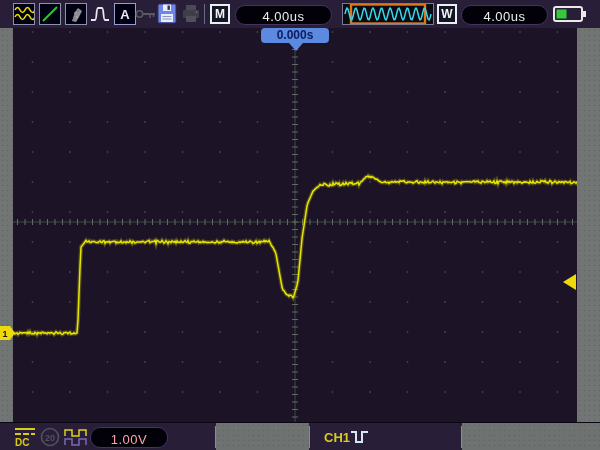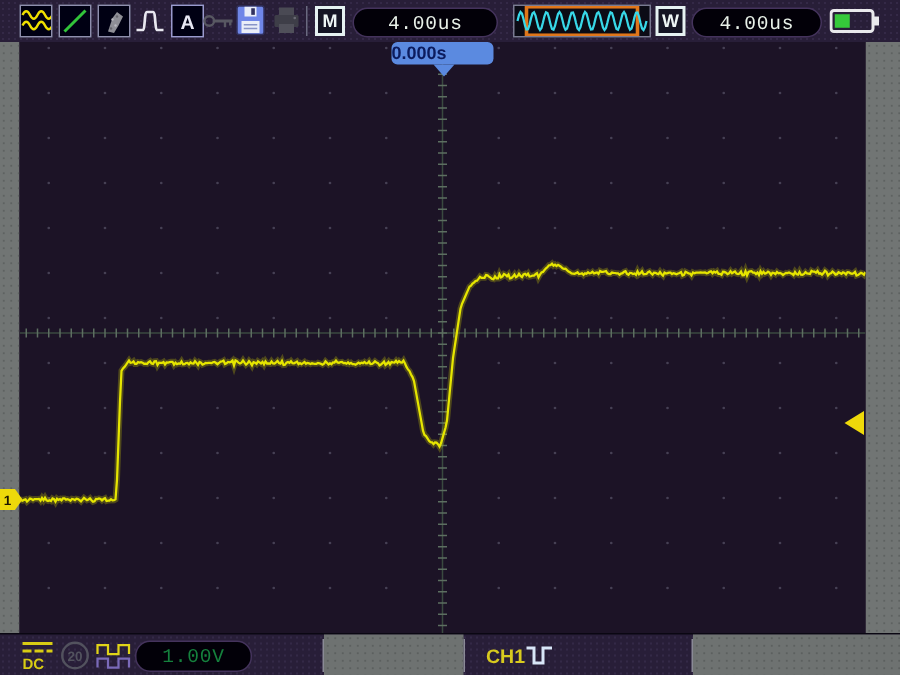--- a/index.html
+++ b/index.html
@@ -24,31 +24,31 @@
   
   #plot{position:absolute;left:13px;top:28px;width:564px;height:394px;background:#1c1326;}
   
   .tile{position:absolute;top:3px;width:22px;height:22px;background:#000013;
         border:1px solid #8f8fae;box-sizing:border-box;}
   .sep{position:absolute;width:1px;background:#6a6a80;}
   .letterbox{position:absolute;top:4px;width:20px;height:20px;background:#141424;
         border:2px solid #e6f2f2;box-sizing:border-box;color:#eef6f6;
         font-weight:bold;font-size:12px;line-height:16px;text-align:center;}
   .pill{position:absolute;background:#020008;border:1px solid #44335c;border-radius:10px;
-        display:flex;align-items:center;justify-content:center;font-family:Liberation Mono, monospace;}
+        display:flex;align-items:flex-end;justify-content:center;}
   .pill.t{top:5px;height:18px;}
   .pill span{font-size:13px;letter-spacing:0.5px;}
   .pill .wht{color:#e9f1e9;}
-  .pill .yel{color:#15803d;}
+  .pill .yel{color:#fca5a5;}
   #zoomwin{position:absolute;left:342px;top:3px;width:92px;height:22px;background:#0b0b15;
         border:1px solid #7a7a92;box-sizing:border-box;}
   
   #timelabel{position:absolute;left:261px;top:28px;width:68px;height:15px;background:#5b8ae0;
         border-radius:4px;color:#0c1c5e;font-size:12px;font-weight:bold;
-        text-align:left;line-height:15px;}
+        text-align:center;line-height:15px;}
   #timetri{position:absolute;left:289px;top:43px;width:0;height:0;
         border-left:7px solid transparent;border-right:7px solid transparent;
         border-top:8px solid #5b8ae0;}
   
   #ch1label{position:absolute;left:324px;top:7px;color:#d8ca1e;font-size:13px;font-weight:bold;}
   .absvg{position:absolute;}
 </style>
 </head>
 <body>
 

